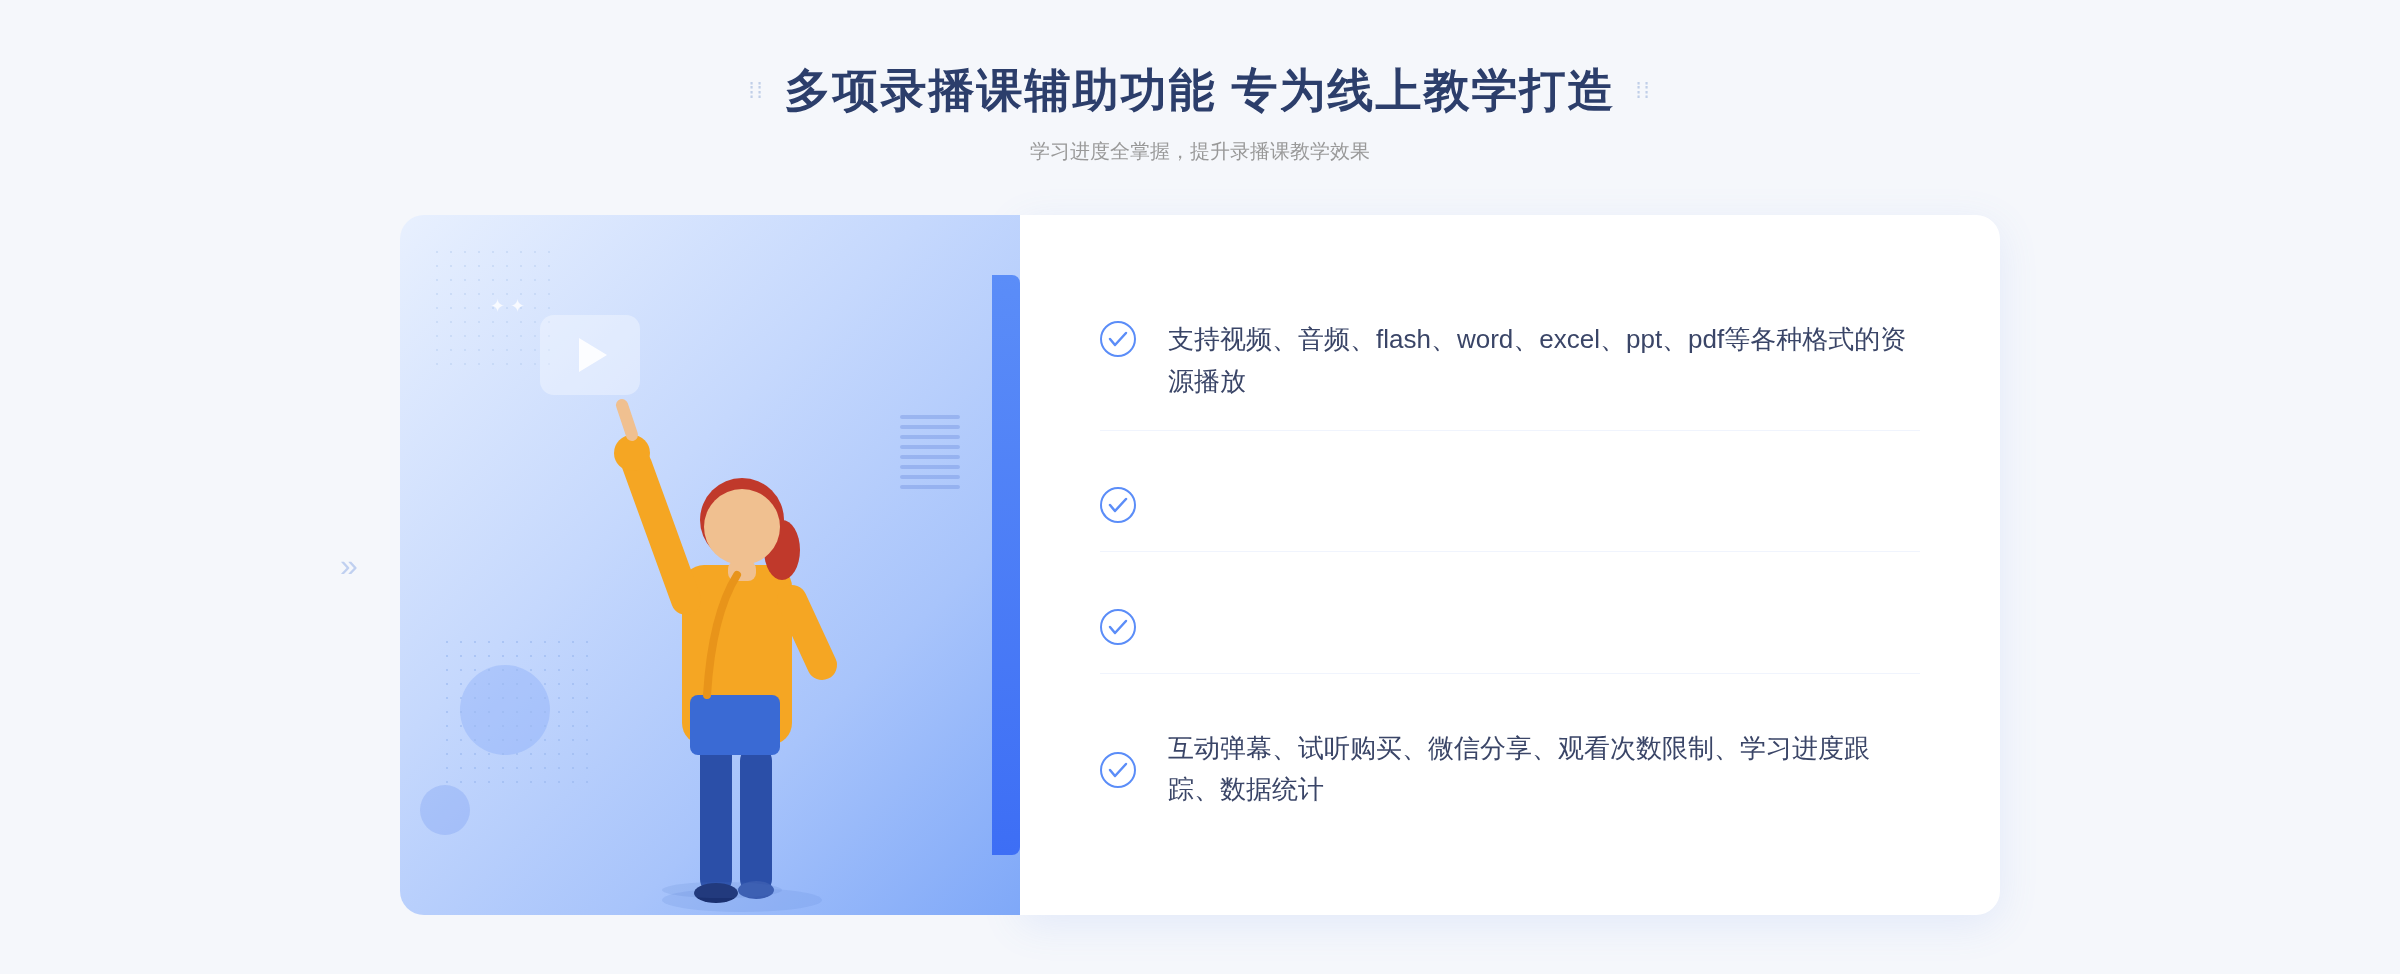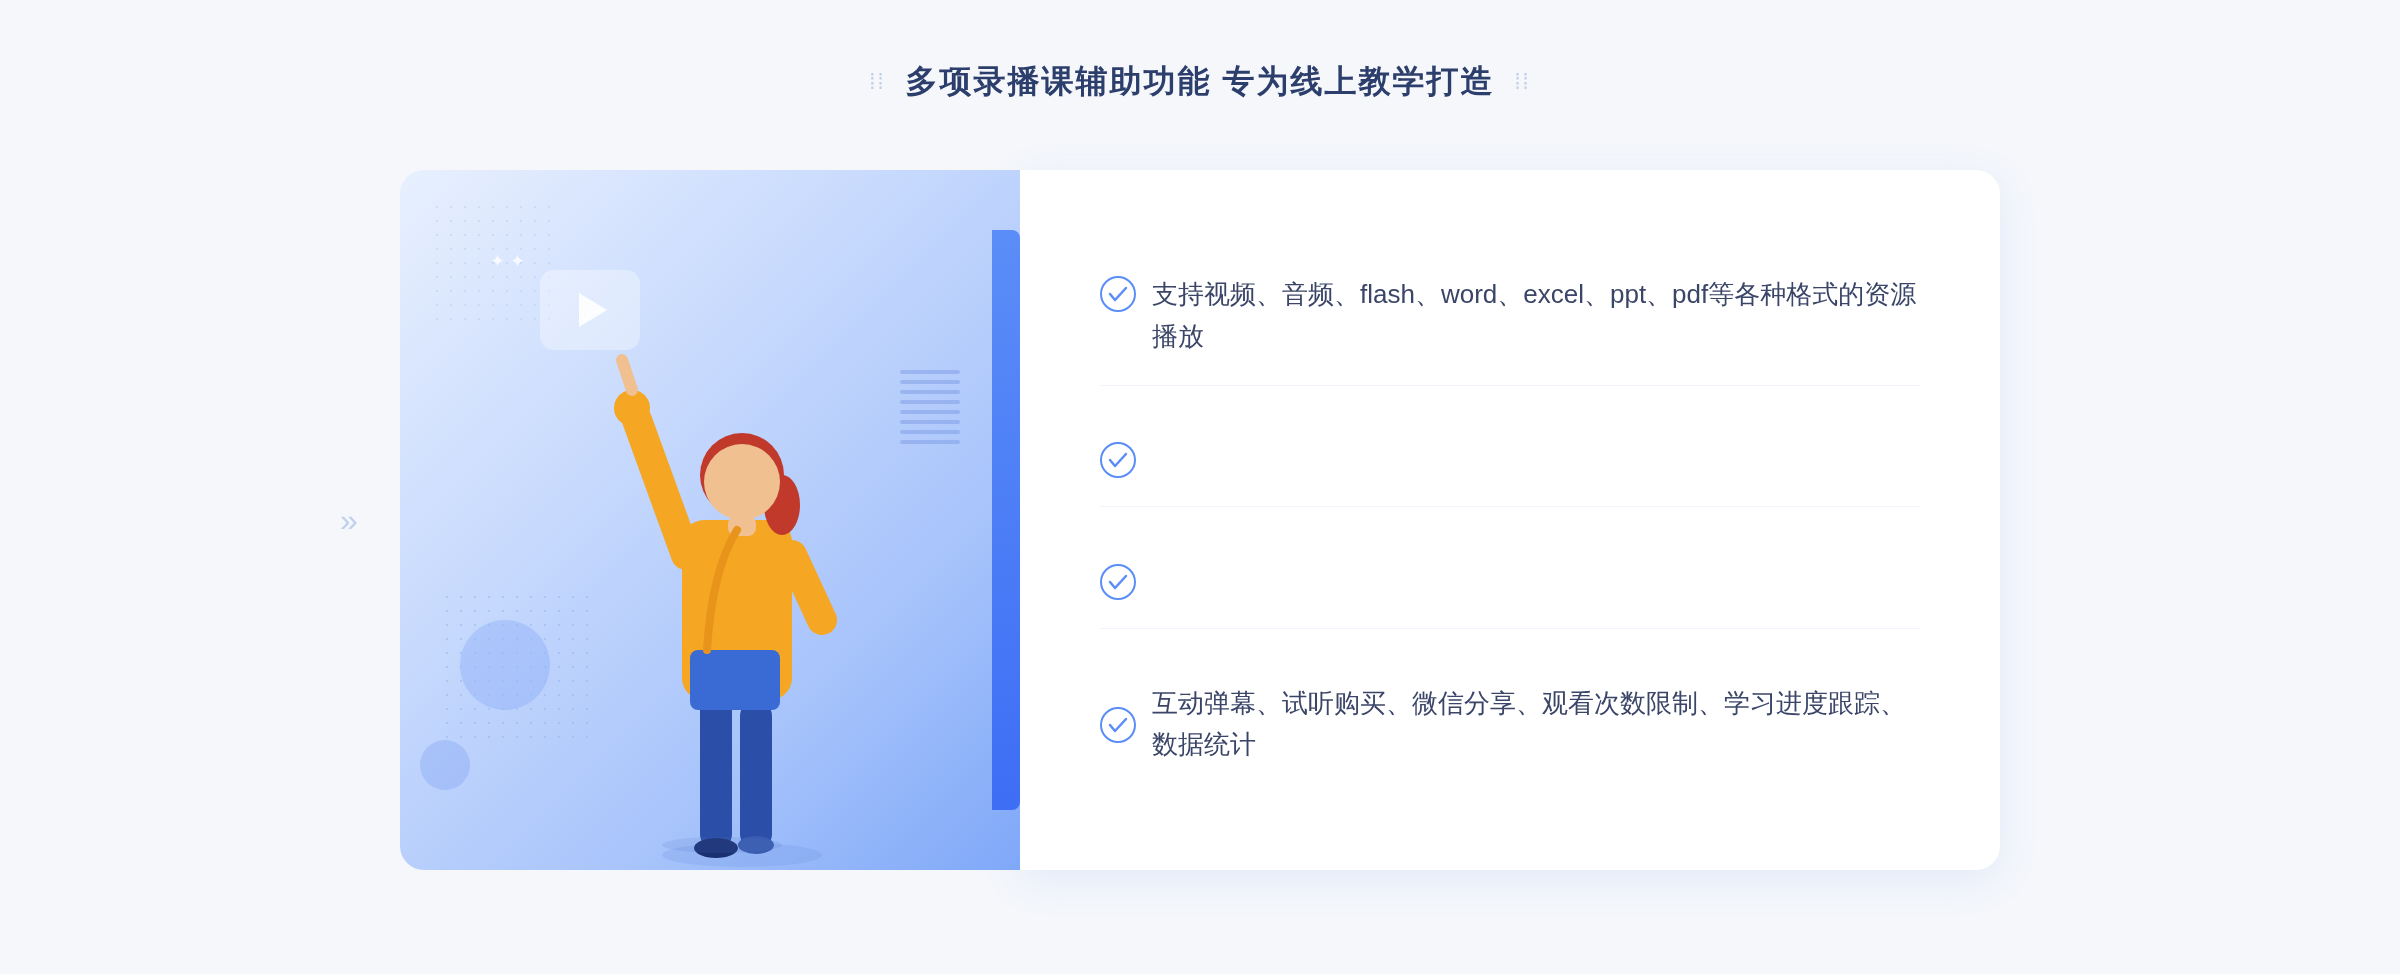--- a/index.html
+++ b/index.html
@@ -37,21 +37,21 @@
       margin-bottom: 16px;
     }
 
     .dots-icon {
       color: #c0cfe8;
       font-size: 22px;
       letter-spacing: 2px;
     }
 
     .main-title {
-      font-size: 32px;
+      font-size: 46px;
       font-weight: 600;
       color: #2c3e6b;
       letter-spacing: 2px;
     }
 
     .subtitle {
       font-size: 20px;
       color: #999;
       margin-top: 6px;
     }
@@ -197,21 +197,21 @@
       padding: 50px 80px;
       display: flex;
       flex-direction: column;
       justify-content: space-evenly;
       box-shadow: 0 10px 40px rgba(100, 140, 240, 0.12);
     }
 
     .feature-item {
       display: flex;
       align-items: flex-start;
-      gap: 16px;
+      gap: 32px;
       padding: 28px 0;
       border-bottom: 1px solid #f0f4fd;
     }
 
     .feature-item:last-child {
       border-bottom: none;
       align-items: center;
     }
 
     .check-icon {
@@ -244,20 +244,21 @@
 <body>
 
 <div class="page-container">
 
   <div class="header-section">
     <div class="title-row">
       <span class="dots-icon">⁞⁞</span>
       <h1 class="main-title">多项录播课辅助功能 专为线上教学打造</h1>
       <span class="dots-icon">⁞⁞</span>
     </div>
+    <p class="subtitle">学习进度全掌握，提升录播课教学效果</p>
   </div>
 
   <div class="content-area">
 
     <span class="left-arrow">»</span>
 
     <div class="illustration-container">
 
       <div class="bg-dots-tl"></div>
 

